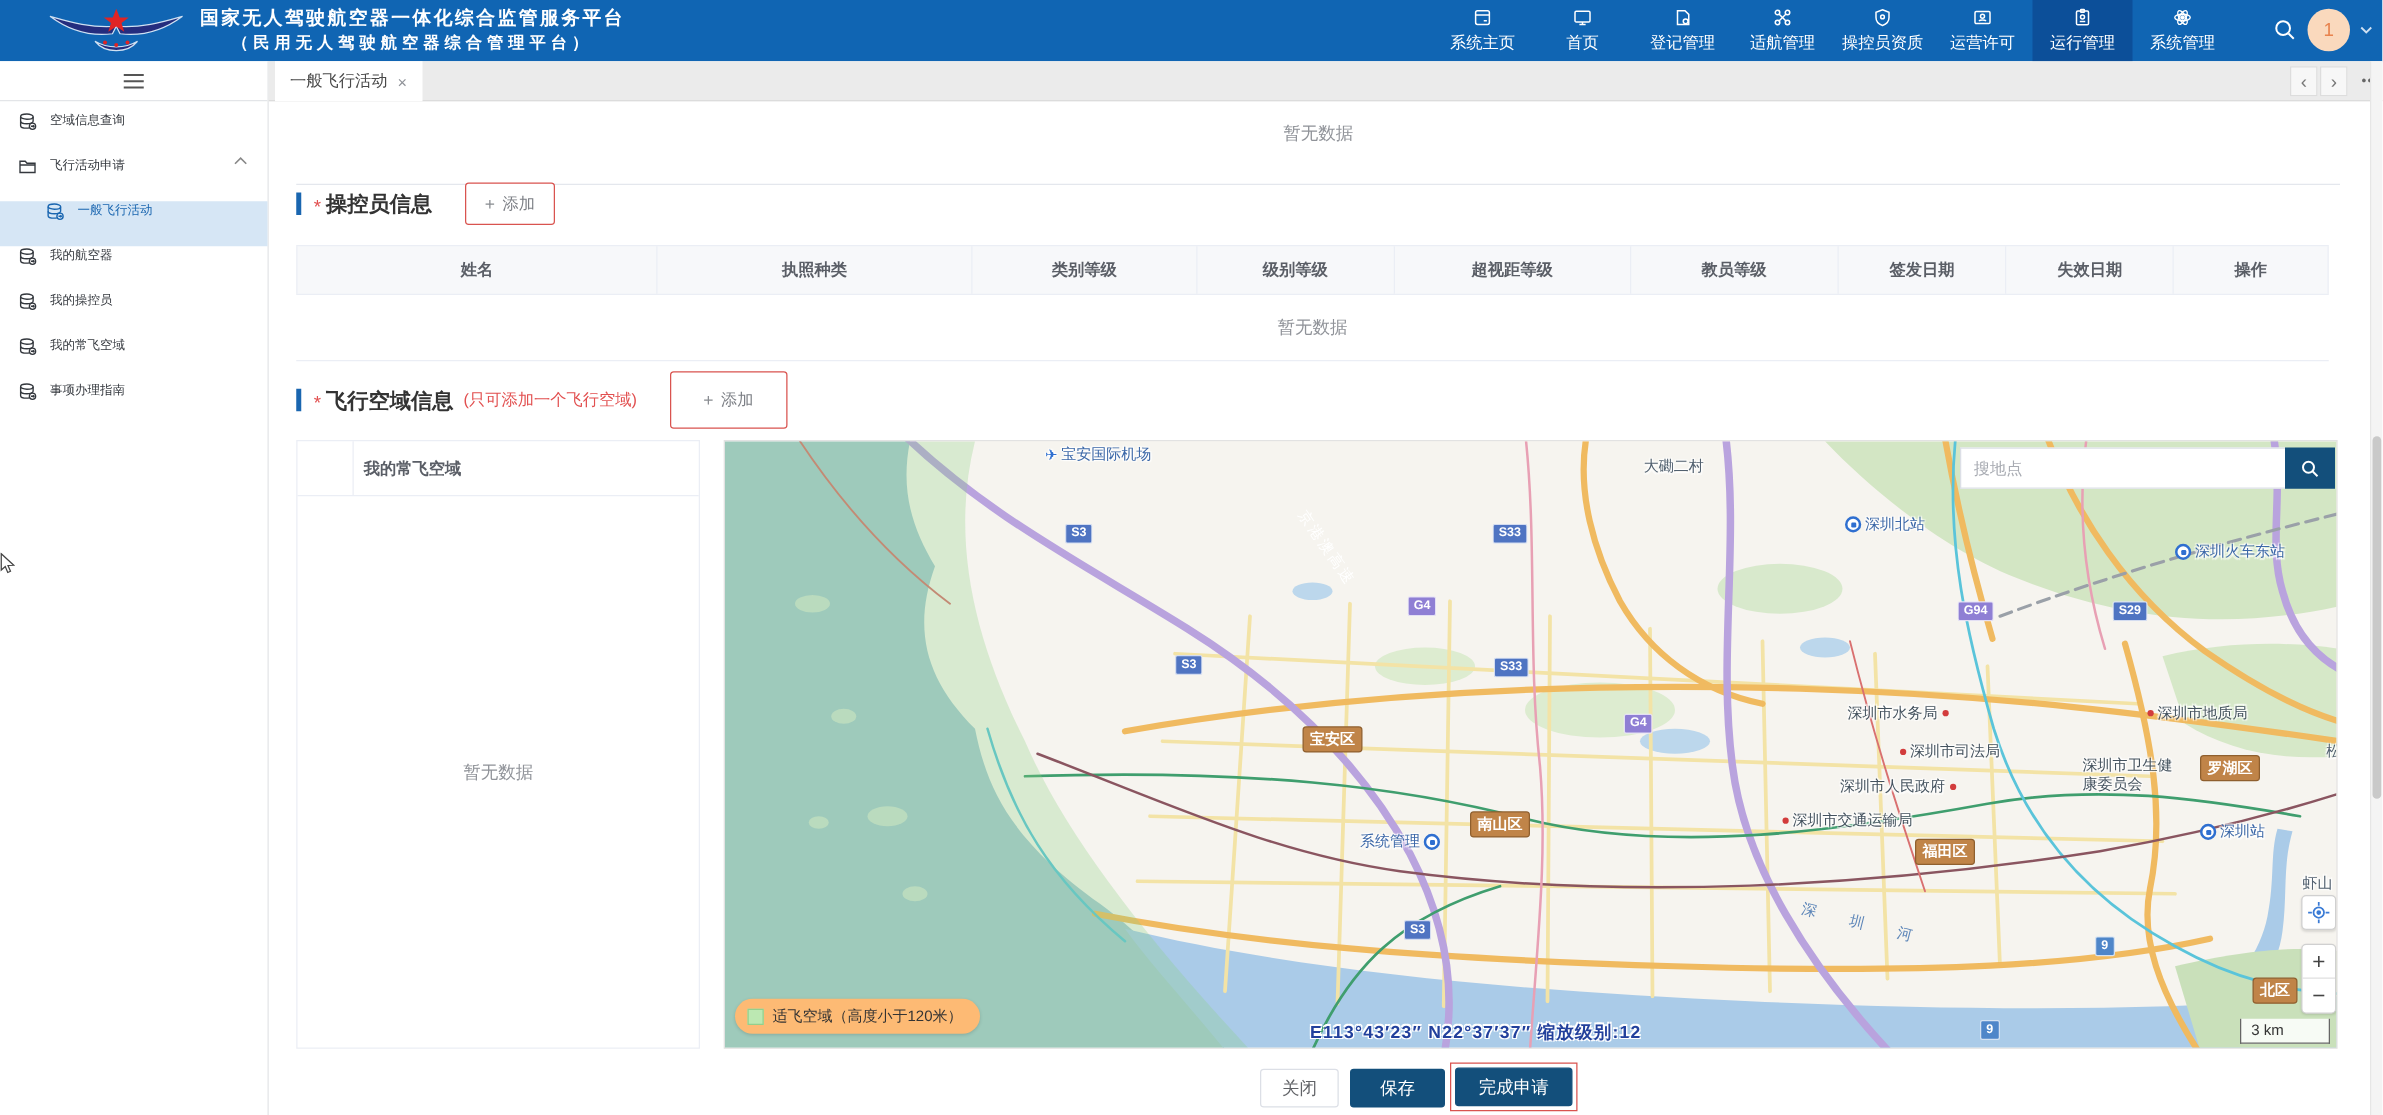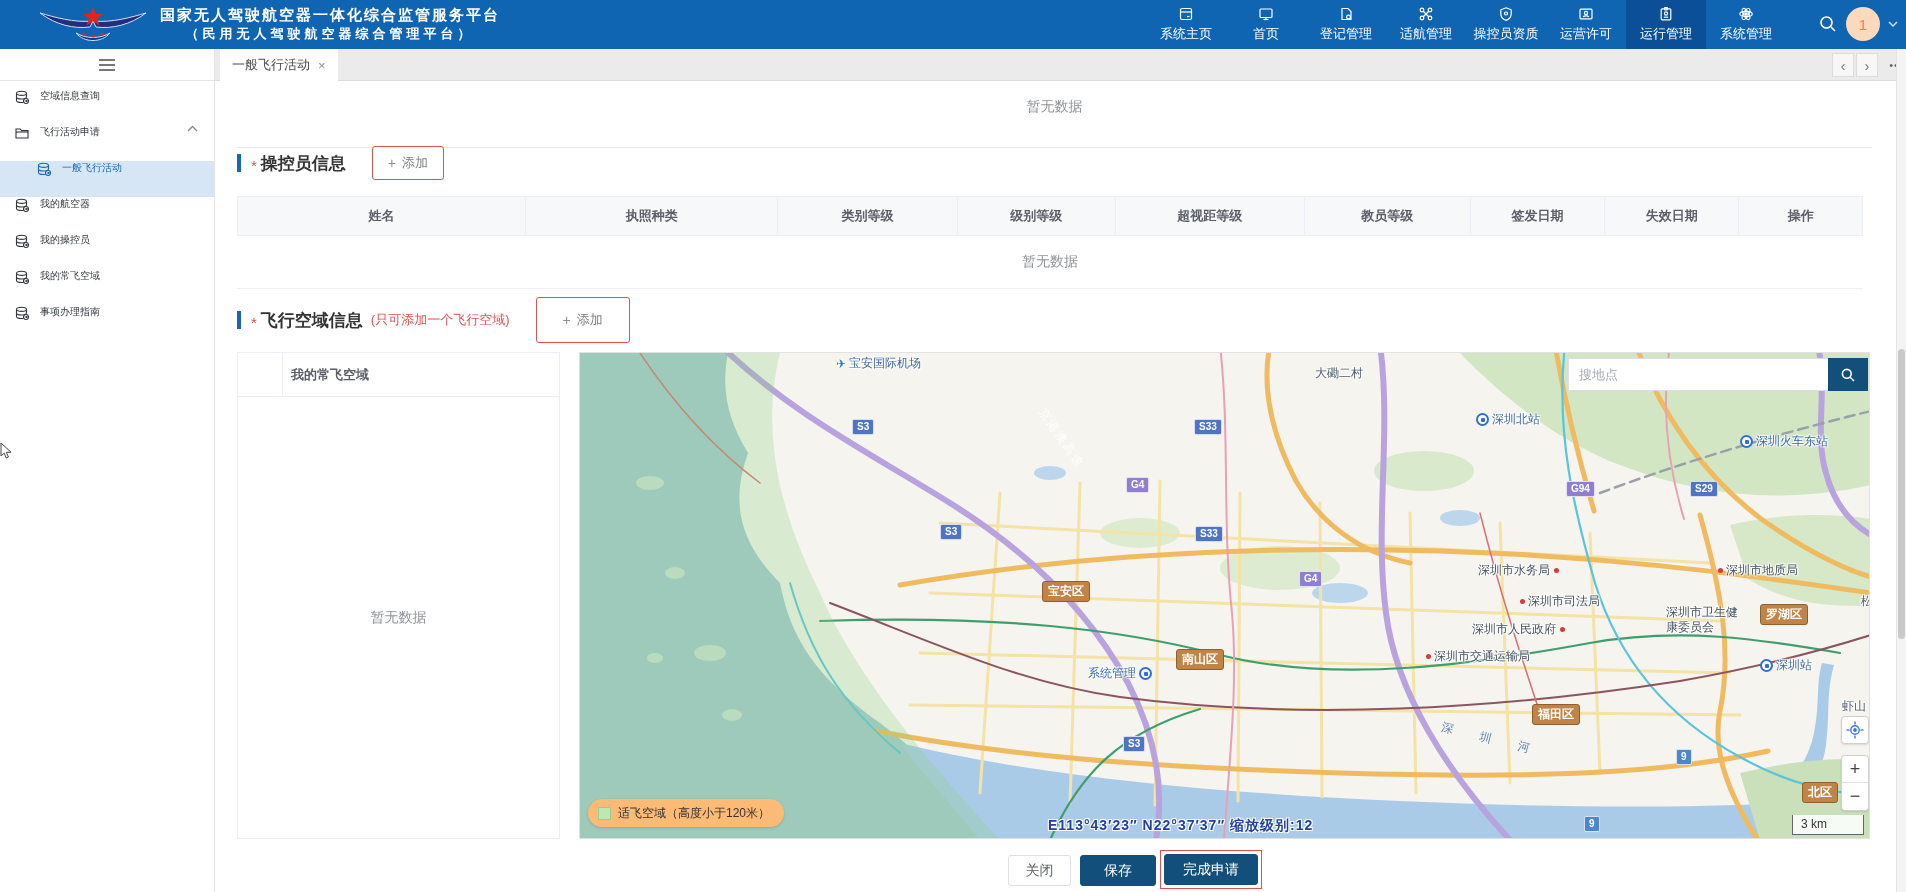--- a/index.html
+++ b/index.html
@@ -428,21 +428,21 @@
       </div>
     <div class="m-station" style="left:1180px; top:304px">
         <span class="rail-ic">
           <i></i>
         </span>
         <span>深圳站</span>
       </div>
 
     <div class="m-district" style="left:462px; top:228px">宝安区</div>
     <div class="m-district" style="left:596px; top:296px">南山区</div>
-    <div class="m-district" style="left:952px; top:351px">福田区</div>
+    <div class="m-district" style="left:952px; top:318px">福田区</div>
     <div class="m-district" style="left:1180px; top:251px">罗湖区</div>
     <div class="m-district" style="left:1222px; top:429px">北区</div>
 
     <div class="m-poi" style="left:898px; top:209px"><span>深圳市水务局</span><span class="dot" style="margin-left:4px"></span></div>
     <div class="m-poi" style="left:1138px; top:209px"><span class="dot"></span><span>深圳市地质局</span></div>
     <div class="m-poi" style="left:940px; top:240px"><span class="dot"></span><span>深圳市司法局</span></div>
     <div class="m-poi" style="left:892px; top:268px"><span>深圳市人民政府</span><span class="dot" style="margin-left:4px"></span></div>
     <div class="m-poi wrap2" style="left:1086px; top:252px">深圳市卫生健康委员会</div>
     <div class="m-poi" style="left:846px; top:295px"><span class="dot"></span><span>深圳市交通运输局</span></div>
 

